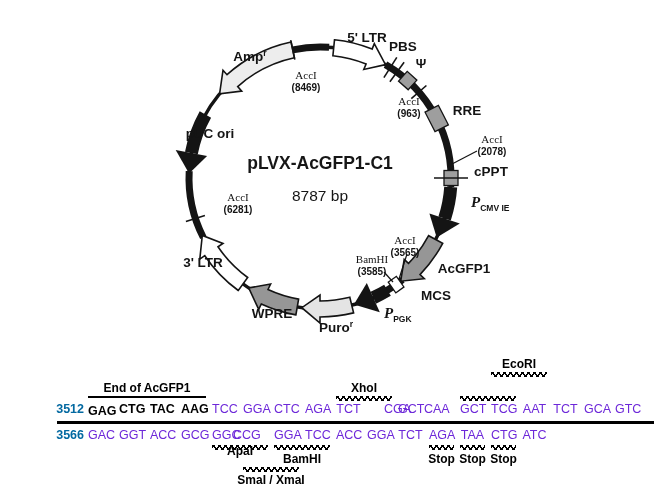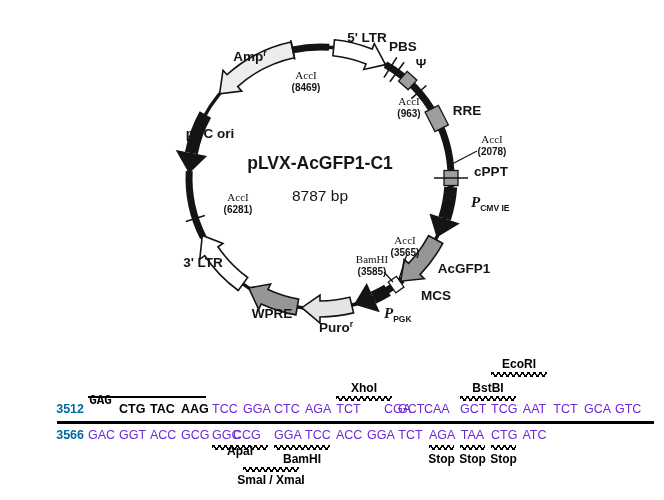--- a/index.html
+++ b/index.html
@@ -87,43 +87,43 @@
       <text x="384" y="318" class="flabel" text-anchor="start" font-size="15"><tspan class="ital">P</tspan><tspan font-size="8.5" dy="3.5">PGK</tspan></text>
       <text x="336" y="332" class="flabel" text-anchor="middle" font-size="13.5"><tspan>Puro</tspan><tspan font-size="8.5" dy="-5.5">r</tspan></text>
       <text x="272" y="318" class="flabel" text-anchor="middle" font-size="13.5">WPRE</text>
       <text x="203" y="267" class="flabel" text-anchor="middle" font-size="13.5">3' LTR</text>
       <text x="210" y="138" class="flabel" text-anchor="middle" font-size="13.5">pUC ori</text>
       <text x="250" y="61" class="flabel" text-anchor="middle" font-size="13.5"><tspan>Amp</tspan><tspan font-size="8.5" dy="-5.5">r</tspan></text>
     </svg>
   <div id="seq">
     <div class="divider"></div>
   <div class="seqnum" style="top: 402px;">3512</div>
-      <div class="codon b" style="left: 88px; top: 394px; font-family: Liberation Mono, monospace;">GAG</div>
+      <div class="codon b" style="left: 88px; top: 404px;">GAG</div>
       <div class="codon b" style="left: 119px; top: 402px;">CTG</div>
       <div class="codon b" style="left: 150px; top: 402px;">TAC</div>
       <div class="codon b" style="left: 181px; top: 402px;">AAG</div>
       <div class="codon" style="left: 212px; top: 402px;">TCC</div>
       <div class="codon" style="left: 243px; top: 402px;">GGA</div>
       <div class="codon" style="left: 274px; top: 402px;">CTC</div>
       <div class="codon" style="left: 305px; top: 402px;">AGA</div>
       <div class="codon" style="left: 336px; top: 402px;">TCT</div>
       <div class="codon" style="left: 384px; top: 402px;">CGA</div>
       <div class="codon" style="left: 398px; top: 402px;">GCT</div>
       <div class="codon" style="left: 424px; top: 402px;">CAA</div>
       <div class="codon" style="left: 460px; top: 402px;">GCT</div>
       <div class="codon" style="left: 491px; top: 402px;">TCG</div>
       <div class="codon" style="left: 522px; top: 402px;">AAT</div>
       <div class="codon" style="left: 553px; top: 402px;">TCT</div>
       <div class="codon" style="left: 584px; top: 402px;">GCA</div>
       <div class="codon" style="left: 615px; top: 402px;">GTC</div>
       <div class="mline" style="left: 88px; width: 118px; top: 396px;"></div>
+      <div class="mlabel" style="left: 77px; top: 381px;">End of AcGFP1</div>
       <div class="mwavy" style="left: 336px; width: 56px; top: 396px;"></div>
       <div class="mlabel" style="left: 294px; top: 381px;">XhoI</div>
       <div class="mwavy" style="left: 460px; width: 56px; top: 396px;"></div>
-      <div class="mlabel" style="left: 418px; top: 381px;">BstBI</div>
       <div class="mwavy" style="left: 491px; width: 56px; top: 372px;"></div>
       <div class="mlabel" style="left: 449px; top: 357px;">EcoRI</div>
       <div class="seqnum" style="top: 428px;">3566</div>
       <div class="codon" style="left: 88px; top: 428px;">GAC</div>
       <div class="codon" style="left: 119px; top: 428px;">GGT</div>
       <div class="codon" style="left: 150px; top: 428px;">ACC</div>
       <div class="codon" style="left: 181px; top: 428px;">GCG</div>
       <div class="codon" style="left: 212px; top: 428px;">GGC</div>
       <div class="codon" style="left: 233px; top: 428px;">CCG</div>
       <div class="codon" style="left: 274px; top: 428px;">GGA</div>

